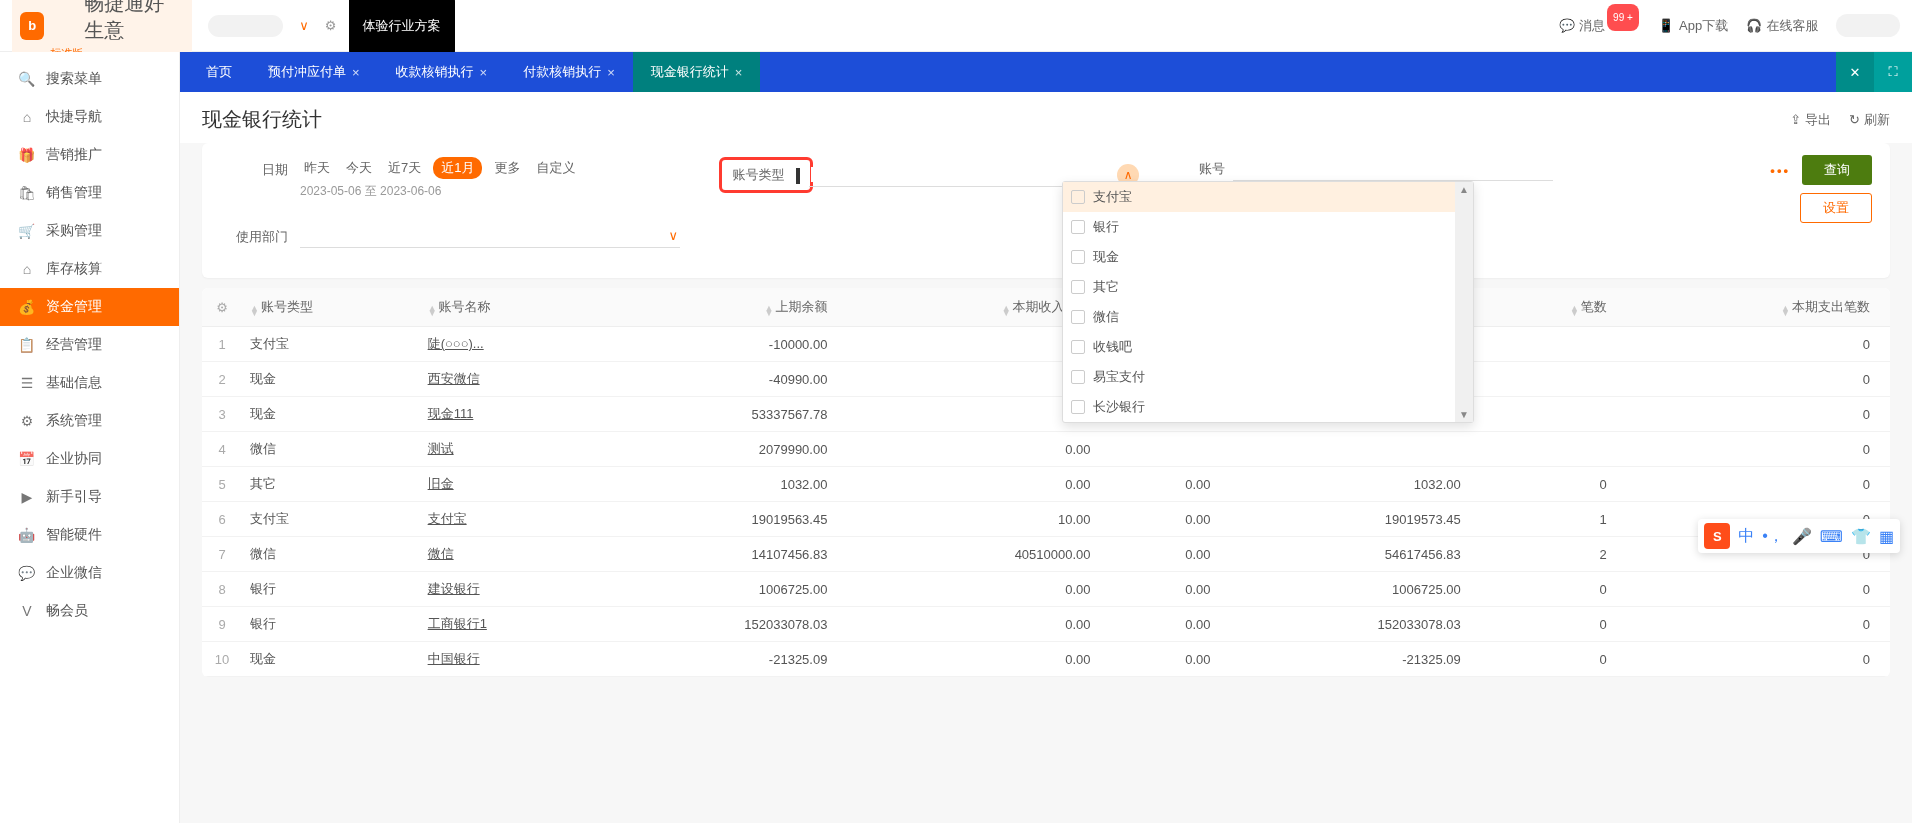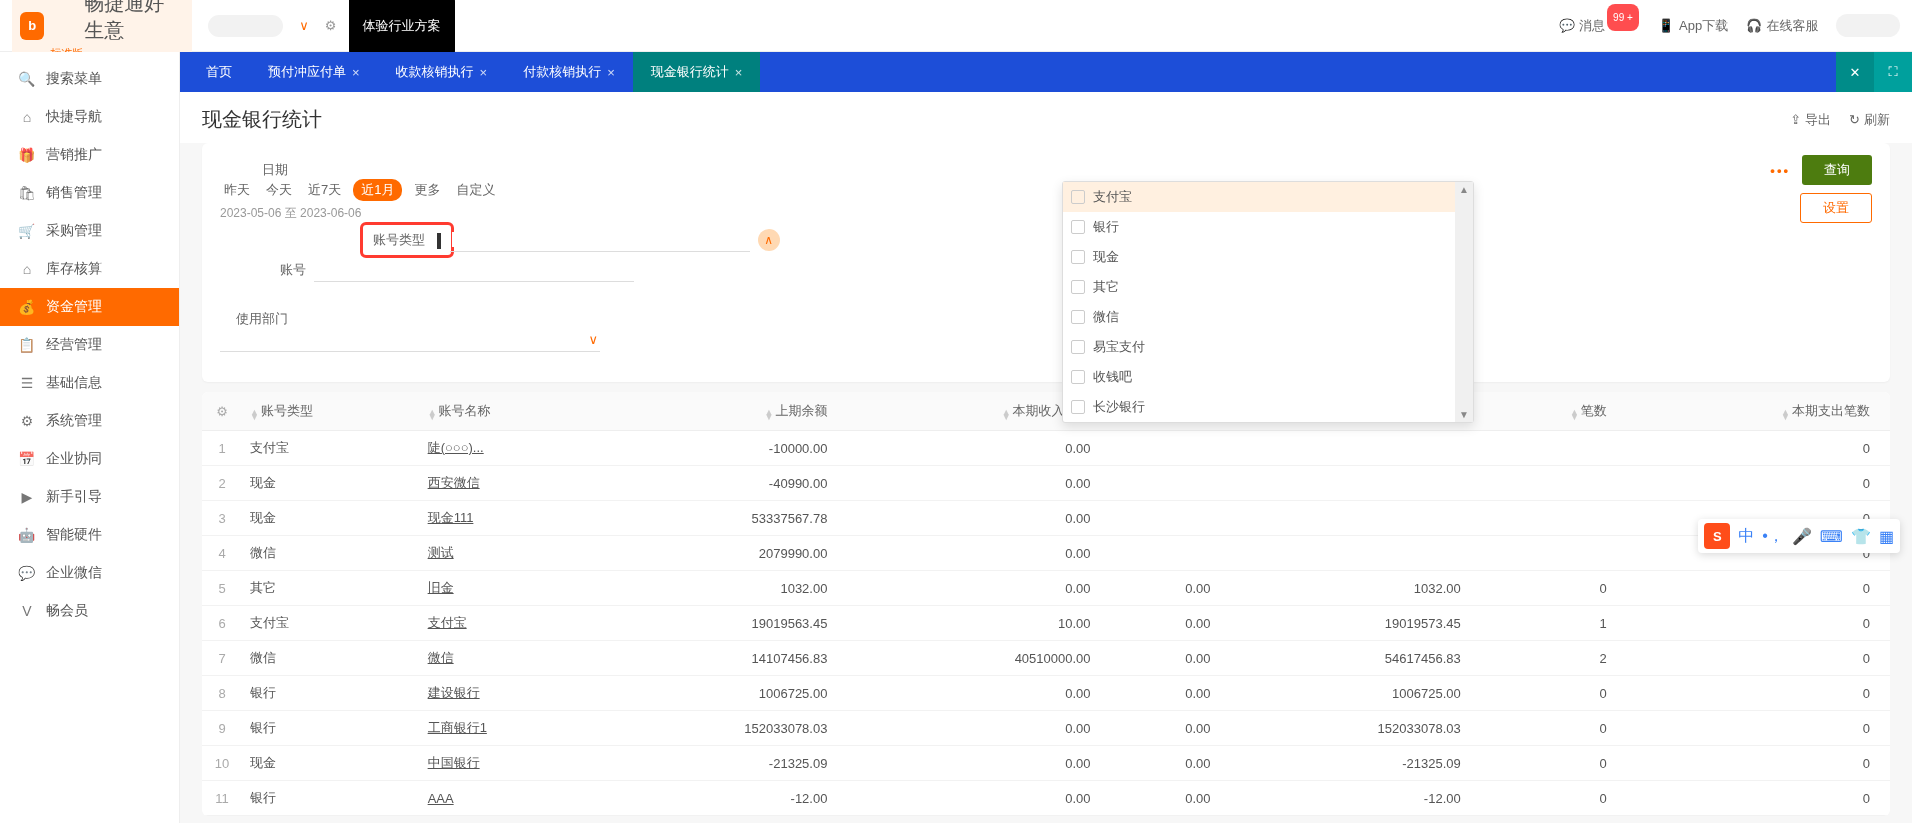--- a/index.html
+++ b/index.html
@@ -37,21 +37,21 @@
 .tabs-right { margin-left: auto; display: flex; }
 .tab-action { width: 38px; height: 40px; display: flex; align-items: center; justify-content: center; color: #fff; background: #00a09d; cursor: pointer; }
 .tab-action.dark { background: #008c89; }
 
 .page-header { display: flex; align-items: center; padding: 14px 22px 10px; background: #fff; }
 .page-title { font-size: 20px; color: #333; }
 .page-actions { margin-left: auto; display: flex; align-items: center; gap: 18px; color: #666; font-size: 13px; }
 .pa { display: flex; align-items: center; gap: 4px; cursor: pointer; }
 
 .filter-panel { background: #fff; margin: 0 22px 10px; border-radius: 6px; padding: 14px 18px 22px; position: relative; box-shadow: 0 1px 2px rgba(0,0,0,0.04); }
-.filter-row { display: flex; align-items: flex-start; margin-bottom: 24px; flex-direction: column; }
+.filter-row { display: flex; align-items: flex-start; margin-bottom: 24px; }
 .filter-label { width: 80px; text-align: right; padding-right: 12px; color: #666; padding-top: 4px; }
 .date-opts { display: flex; align-items: center; gap: 8px; flex-wrap: wrap; }
 .date-opt { font-size: 13px; color: #666; cursor: pointer; padding: 2px 4px; }
 .date-opt.active { background: #ff6a00; color: #fff; border-radius: 10px; padding: 2px 8px; }
 .date-range { font-size: 12px; color: #999; margin-top: 4px; }
 
 .field-box { display: flex; align-items: center; }
 .field-lbl { color: #666; margin-right: 8px; }
 .input-wrap { border-bottom: 1px solid #ddd; min-width: 380px; padding: 4px 2px; display: flex; align-items: center; }
 .input-wrap input { border: none; outline: none; flex: 1; font-size: 13px; }
@@ -302,25 +302,25 @@
                 <div class="dd-item">
                   <span class="dd-check"></span>
                   <span>其它</span>
                 </div>
                 <div class="dd-item">
                   <span class="dd-check"></span>
                   <span>微信</span>
                 </div>
                 <div class="dd-item">
                   <span class="dd-check"></span>
+                  <span>收钱吧</span>
+                </div>
+                <div class="dd-item">
+                  <span class="dd-check"></span>
                   <span>易宝支付</span>
-                </div>
-                <div class="dd-item">
-                  <span class="dd-check"></span>
-                  <span>收钱吧</span>
                 </div>
                 <div class="dd-item">
                   <span class="dd-check"></span>
                   <span>长沙银行</span>
                 </div>
               </div>
             <div class="dd-scroll">
               <span class="dd-scroll-btn">▲</span>
               <span class="dd-scroll-btn">▼</span>
             </div>
@@ -468,31 +468,20 @@
                 <td class="num">0</td>
               </tr>
               <tr>
                 <td class="gear-col">10</td>
                 <td>现金</td>
                 <td class="link">中国银行</td>
                 <td class="num">-21325.09</td>
                 <td class="num">0.00</td>
                 <td class="num">0.00</td>
                 <td class="num">-21325.09</td>
-                <td class="num">0</td>
-                <td class="num">0</td>
-              </tr>
-              <tr>
-                <td class="gear-col">11</td>
-                <td>银行</td>
-                <td class="link">AAA</td>
-                <td class="num">-12.00</td>
-                <td class="num">0.00</td>
-                <td class="num">0.00</td>
-                <td class="num">-12.00</td>
                 <td class="num">0</td>
                 <td class="num">0</td>
               </tr>
             </tbody>
         </table>
       </div>
     </div>
   </div>
 </div>
 

